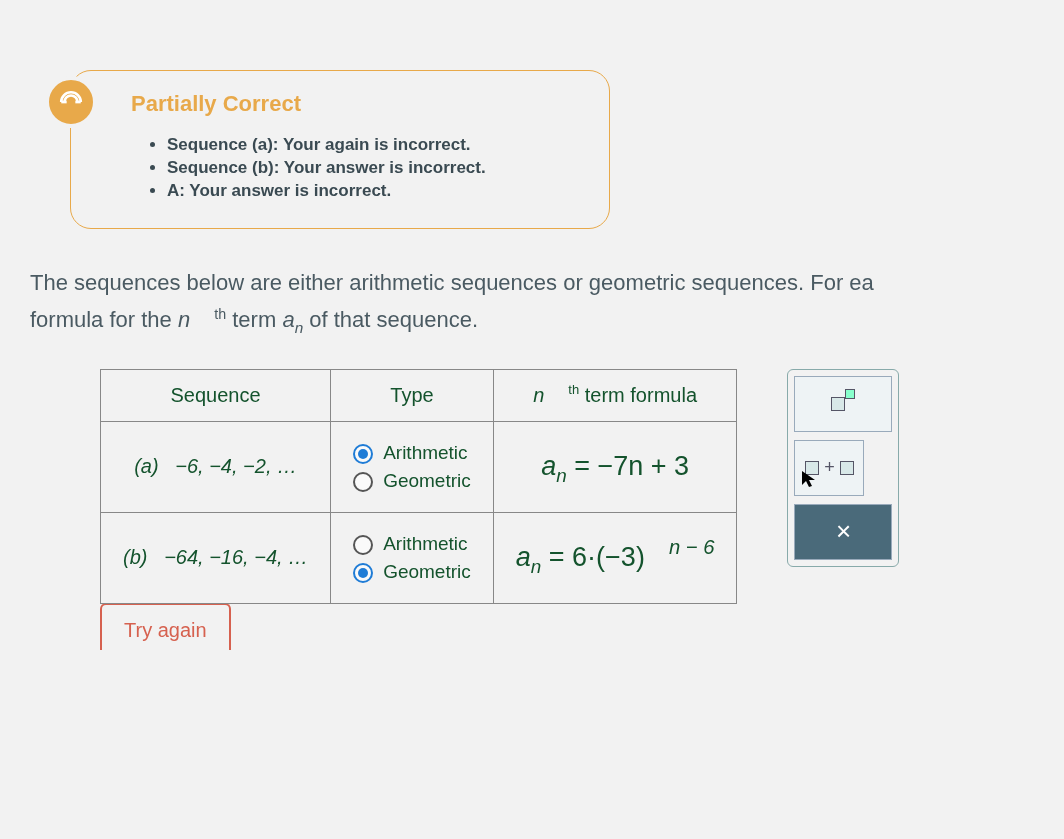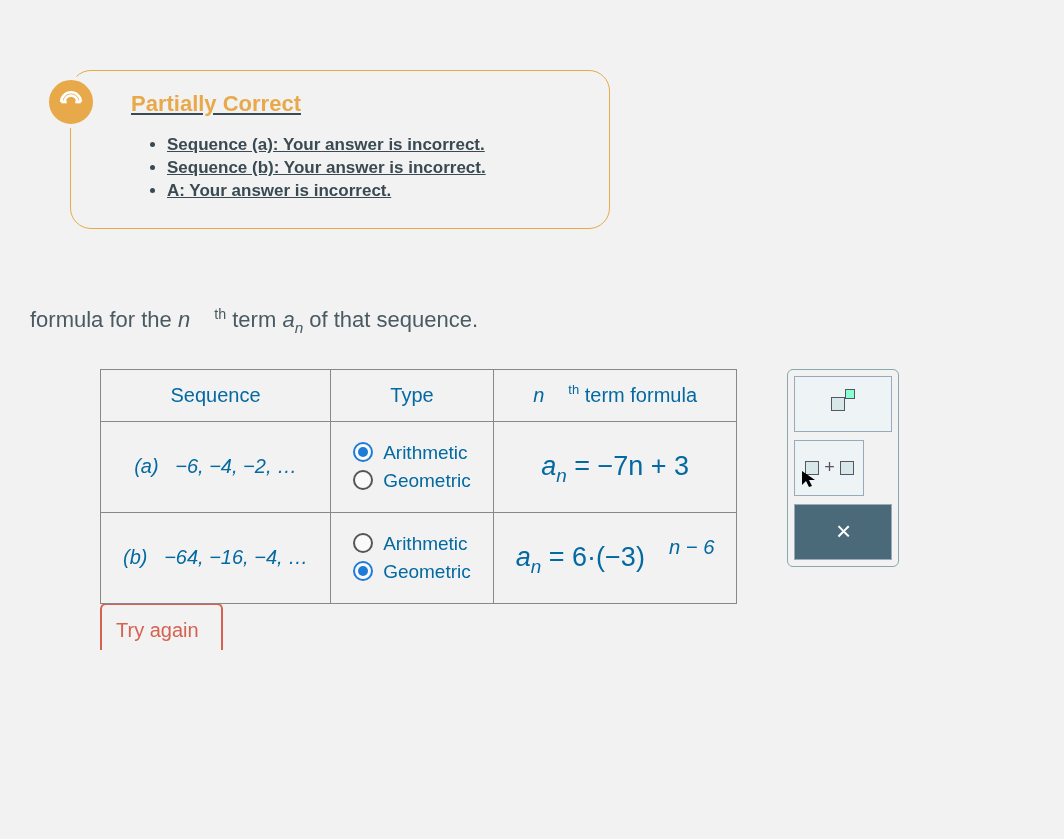--- a/index.html
+++ b/index.html
@@ -12,21 +12,20 @@
     }
     .feedback-box {
       border: 1.5px solid #e8a94a;
       border-radius: 21px;
       padding: 20px 28px 24px 28px;
       margin: 50px 0 35px 50px;
       width: fit-content;
       min-width: 540px;
       position: relative;
       background: #f2f2f2;
-      text-decoration: underline;
     }
     .feedback-icon {
       position: absolute;
       left: -26px;
       top: 5px;
       width: 52px;
       height: 52px;
       background: #e8a94a;
       border-radius: 50%;
       display: flex;
@@ -68,34 +67,34 @@
     .ital { font-style: italic; }
     .content-row {
       display: flex;
       align-items: flex-start;
       margin-left: 80px;
       gap: 50px;
     }
     table.answer-table {
       border-collapse: collapse;
       font-size: 20px;
-      color: #0369a1;
+      color: #14532d;
     }
     table.answer-table th, table.answer-table td {
       border: 1.5px solid #888;
       padding: 14px 22px;
       text-align: center;
       vertical-align: middle;
     }
     table.answer-table th { font-weight: normal; }
     .seq-cell { text-align: left; padding-left: 28px; white-space: nowrap; font-style: italic; }
     .type-cell { text-align: left; }
     .type-option {
       display: flex;
-      align-items: flex-start;
+      align-items: flex-end;
       gap: 10px;
       margin: 6px 0;
       font-size: 19px;
     }
     .radio {
       width: 20px; height: 20px; border: 2px solid #555; border-radius: 50%;
       display: inline-flex; align-items: center; justify-content: center;
       background: #fafafa;
     }
     .radio.sel::after {
@@ -126,21 +125,21 @@
       display: inline-block; width: 14px; height: 14px;
       border: 1.5px solid #556; background: #d8e8e8; vertical-align: middle;
     }
     .placeholder-box.sm { width: 10px; height: 10px; position: relative; top: -10px; background: #8fc; }
     .try-again {
       border: 2px solid #d6614f;
       border-radius: 6px 6px 0 0;
       border-bottom: none;
       color: #d6614f;
       font-size: 20px;
-      padding: 14px 22px 8px 14px;
+      padding: 14px 22px 8px 22px;
       display: inline-block;
       margin-left: 80px;
       margin-top: -1px;
       background: #f2f2f2;
     }
     .cursor {
       position: absolute;
       width: 0; height: 0;
       pointer-events: none;
     }
@@ -156,28 +155,28 @@
   <div class="feedback-icon">
     <svg viewBox="0 0 24 24" fill="none" stroke="#fff" stroke-width="2.5">
       <path d="M3 12 A9 9 0 0 1 21 12"></path>
       <path d="M6 12 A6 6 0 0 1 18 12"></path>
       <line x1="3" y1="12" x2="8" y2="12"></line>
       <line x1="16" y1="12" x2="21" y2="12"></line>
     </svg>
   </div>
   <div class="feedback-title">Partially Correct</div>
   <ul class="feedback-list">
-    <li>Sequence (a): Your answer is incorrect.</li>
+    <li>Sequence (a): Your again is incorrect.</li>
     <li>Sequence (b): Your answer is incorrect.</li>
     <li>A: Your answer is incorrect.</li>
   </ul>
 </div>
 
 <div class="question-text">
-  <br>
+  <span>The sequences below are either arithmetic sequences or geometric sequences. For ea</span><br>
   <span>formula for the </span><span class="ital">n</span><span class="sup">th</span><span> term </span><span class="ital">a</span><span class="sub">n</span><span> of that sequence.</span>
 </div>
 
 <div class="content-row row-wrap">
 
   <table class="answer-table">
     <tbody>
         <tr>
       <th>Sequence</th>
       <th>Type</th>

